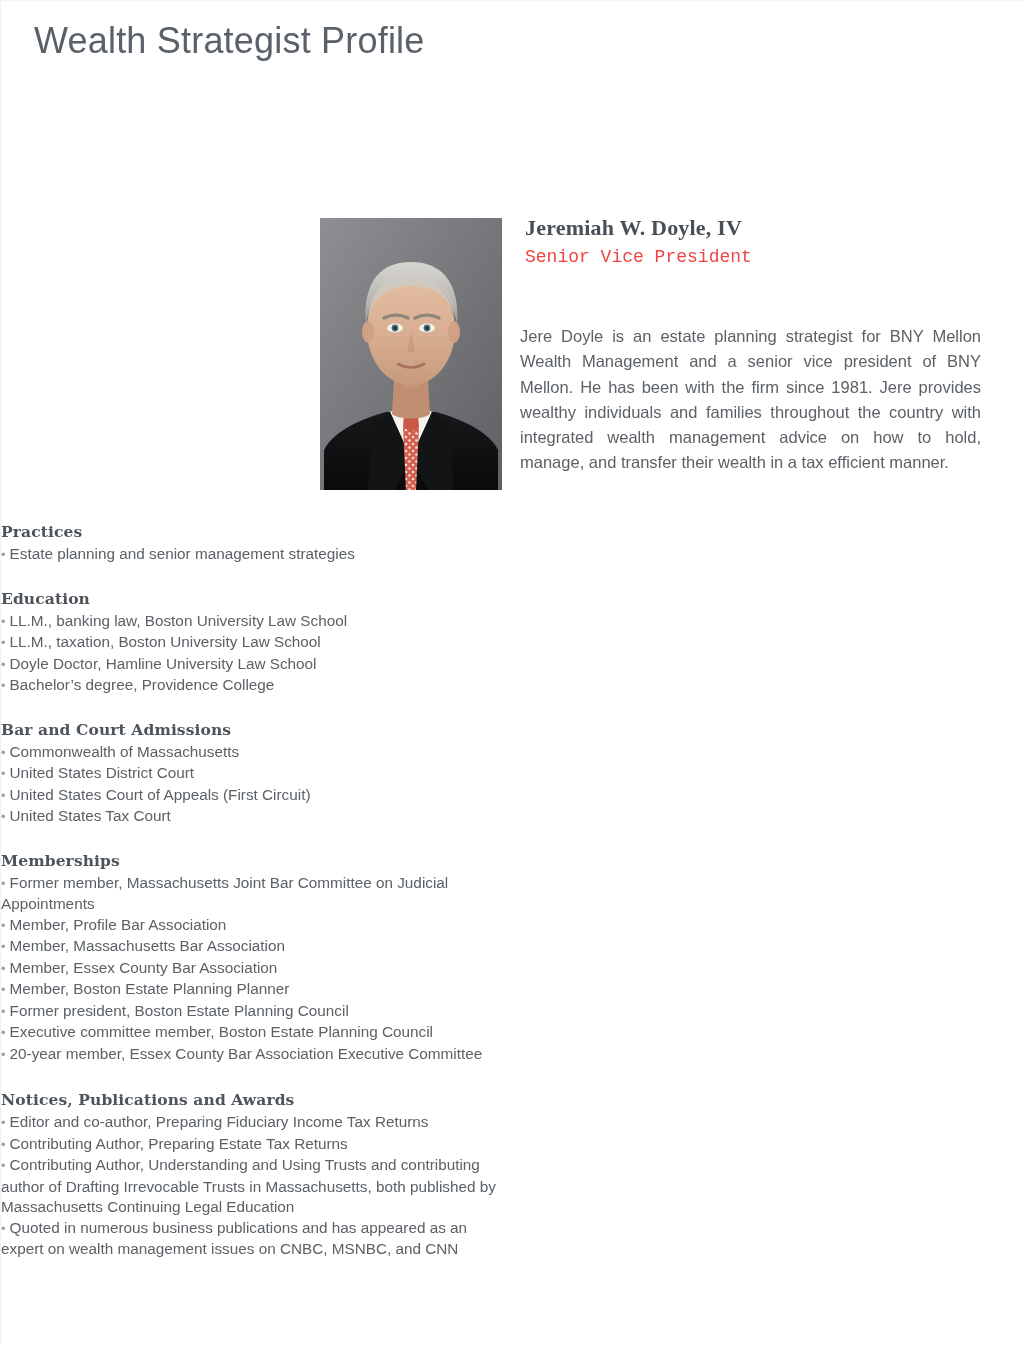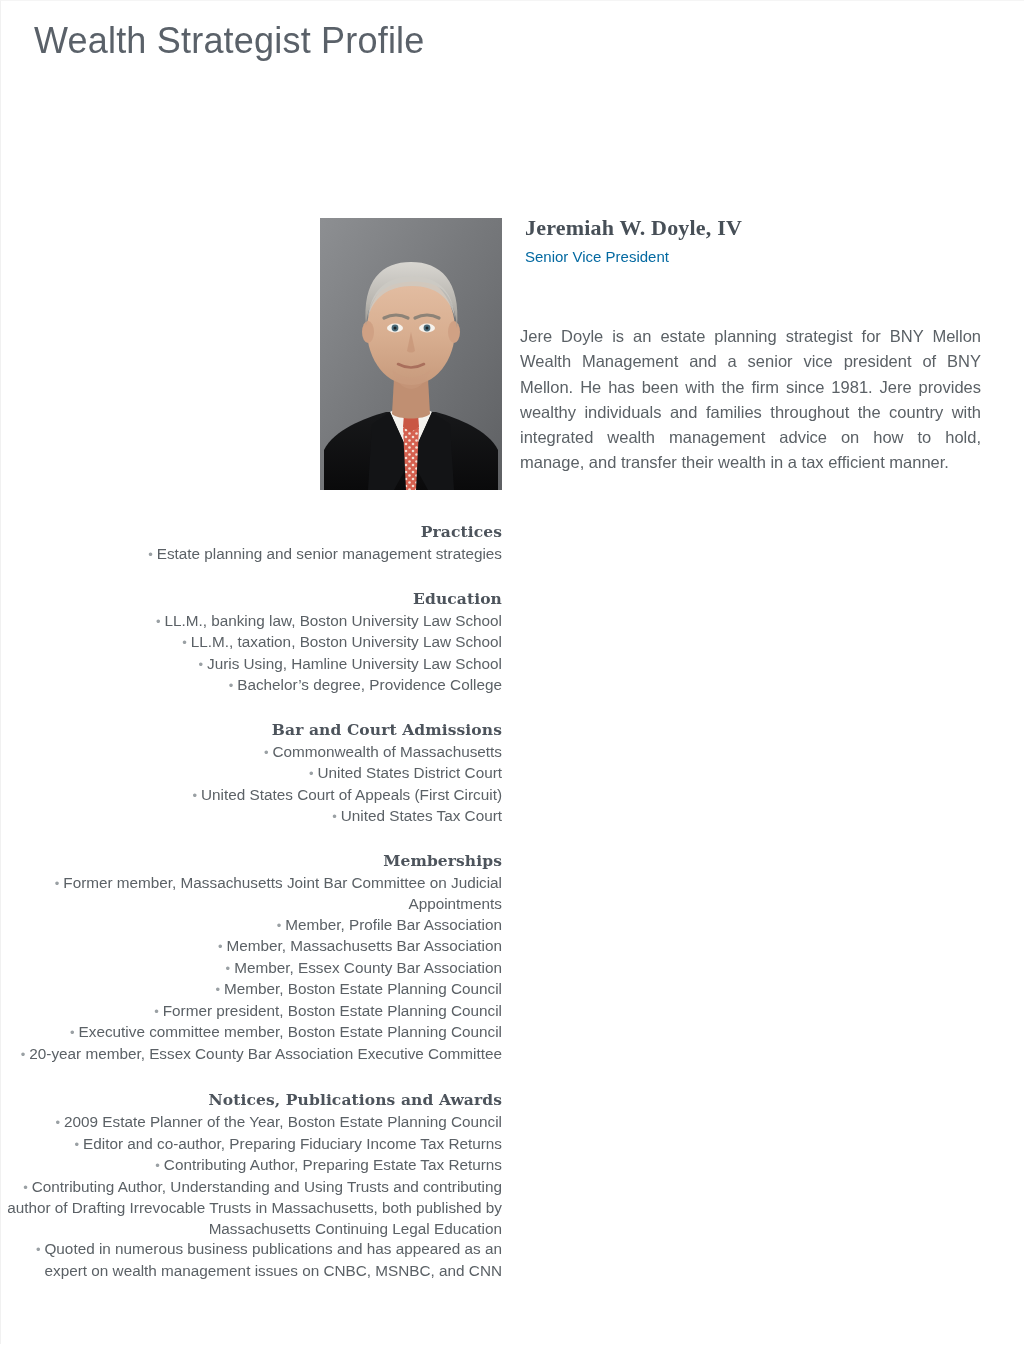--- a/index.html
+++ b/index.html
@@ -61,24 +61,24 @@
   }
   .person-name {
     font-family: Liberation Serif, serif;
     font-size: 22px;
     font-weight: 700;
     color: #474f57;
     line-height: 30px;
     letter-spacing: 0.2px;
   }
   .person-role {
-    font-family: Liberation Sans, sans-serif;
-    font-size: 15px;
+    font-family: Liberation Mono, monospace;
+    font-size: 18px;
     font-weight: 400;
-    color: #0369a1;
+    color: #ef4444;
     line-height: 26px;
     margin-top: 1px;
   }
 
   .bio {
     position: absolute;
     left: 519px;
     top: 323px;
     width: 461px;
     font-family: "Liberation Sans", sans-serif;
@@ -88,21 +88,20 @@
     text-align: justify;
     text-justify: inter-word;
   }
 
   
   .sections {
     position: absolute;
     left: 0px;
     top: 520px;
     width: 501px;
-    text-align: right;
   }
   .section { margin: 0 0 22px 0; }
   .section:last-child { margin-bottom: 16px; }
 
   .section-heading {
     font-family: "DejaVu Serif", "Liberation Serif", serif;
     font-size: 15.5px;
     font-weight: 700;
     color: #4d545c;
     line-height: 21px;
@@ -223,21 +222,21 @@
       <ul class="section-list">
         <li><span class="bullet">•</span><span>Estate planning and senior management strategies</span></li>
       </ul>
     </div>
 
     <div class="section">
       <div class="section-heading">Education</div>
       <ul class="section-list">
         <li><span class="bullet">•</span><span>LL.M., banking law, Boston University Law School</span></li>
         <li><span class="bullet">•</span><span>LL.M., taxation, Boston University Law School</span></li>
-        <li><span class="bullet">•</span><span>Juris Using, Hamline University Law School</span></li>
+        <li><span class="bullet">•</span><span>Doyle Doctor, Hamline University Law School</span></li>
         <li><span class="bullet">•</span><span>Bachelor’s degree, Providence College</span></li>
       </ul>
     </div>
 
     <div class="section">
       <div class="section-heading">Bar and Court Admissions</div>
       <ul class="section-list">
         <li><span class="bullet">•</span><span>Commonwealth of Massachusetts</span></li>
         <li><span class="bullet">•</span><span>United States District Court</span></li>
         <li><span class="bullet">•</span><span>United States Court of Appeals (First Circuit)</span></li>
@@ -245,31 +244,30 @@
       </ul>
     </div>
 
     <div class="section gap-lg">
       <div class="section-heading">Memberships</div>
       <ul class="section-list">
         <li><span class="bullet">•</span><span>Former member, Massachusetts Joint Bar Committee on Judicial Appointments</span></li>
         <li><span class="bullet">•</span><span>Member, Profile Bar Association</span></li>
         <li><span class="bullet">•</span><span>Member, Massachusetts Bar Association</span></li>
         <li><span class="bullet">•</span><span>Member, Essex County Bar Association</span></li>
-        <li><span class="bullet">•</span><span>Member, Boston Estate Planning Council</span></li>
+        <li><span class="bullet">•</span><span>Member, Boston Estate Planning Planner</span></li>
         <li><span class="bullet">•</span><span>Former president, Boston Estate Planning Council</span></li>
         <li><span class="bullet">•</span><span>Executive committee member, Boston Estate Planning Council</span></li>
         <li><span class="bullet">•</span><span>20-year member, Essex County Bar Association Executive Committee</span></li>
       </ul>
     </div>
 
     <div class="section">
       <div class="section-heading">Notices, Publications and Awards</div>
       <ul class="section-list">
-        <li><span class="bullet">•</span><span>2009 Estate Planner of the Year, Boston Estate Planning Council</span></li>
         <li><span class="bullet">•</span><span>Editor and co-author, Preparing Fiduciary Income Tax Returns</span></li>
         <li><span class="bullet">•</span><span>Contributing Author, Preparing Estate Tax Returns</span></li>
         <li><span class="bullet">•</span><span>Contributing Author, Understanding and Using Trusts and contributing author of Drafting Irrevocable Trusts in Massachusetts, both published by Massachusetts Continuing Legal Education</span></li>
         <li><span class="bullet">•</span><span>Quoted in numerous business publications and has appeared as an expert on wealth management issues on CNBC, MSNBC, and CNN</span></li>
       </ul>
     </div>
 
   </div>
 </div>
 

